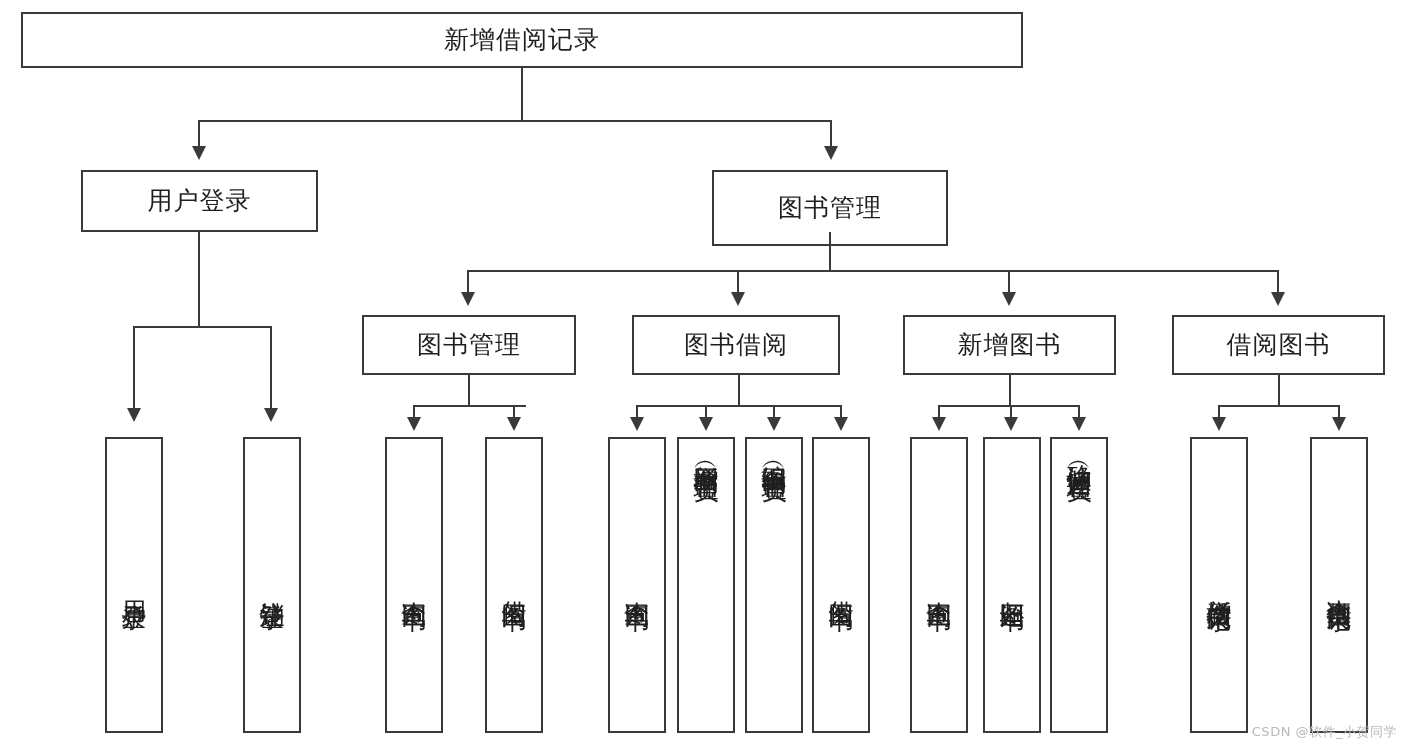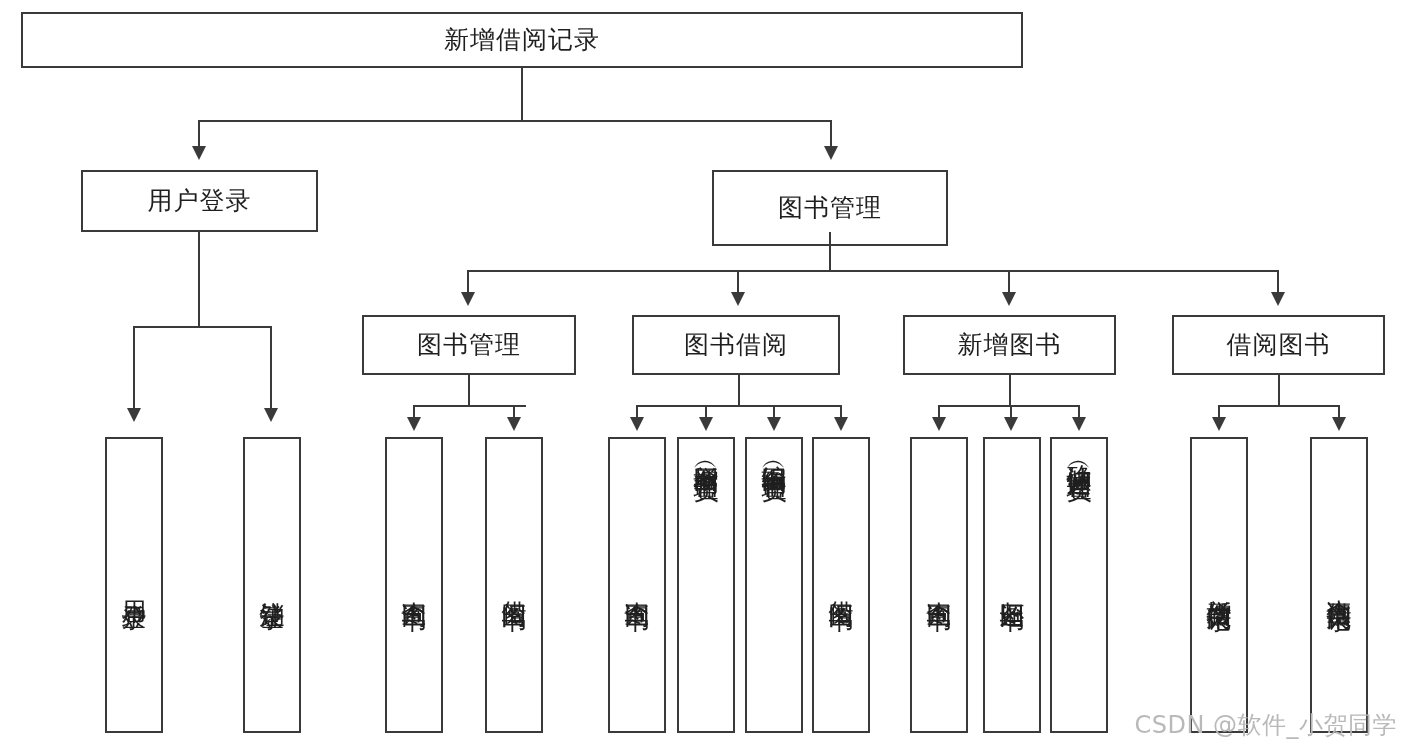--- a/index.html
+++ b/index.html
@@ -70,21 +70,21 @@
     border-left: 7px solid transparent;
     border-right: 7px solid transparent;
     border-top: 14px solid #3a3a3a;
   }
 
   
   #watermark {
     position: absolute;
     right: 8px;
     bottom: 6px;
-    font-size: 24px;
+    font-size: 13px;
     color: #b9b9b9;
     letter-spacing: 0.5px;
     white-space: nowrap;
     font-family: "DejaVu Sans", "Liberation Sans", sans-serif;
     margin-top: 11px;
   }
 </style>
 </head>
 <body>
 

